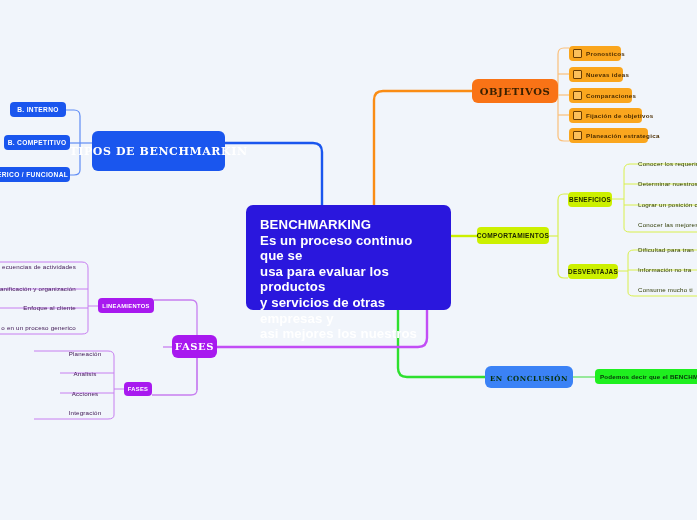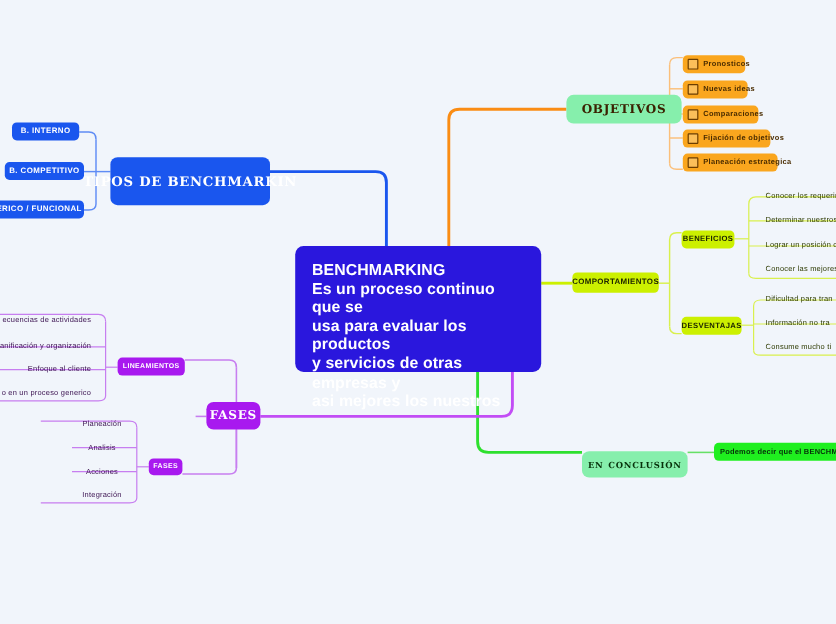--- a/index.html
+++ b/index.html
@@ -42,22 +42,22 @@
   .blue-child{
     background:#1a56ee;color:#ffffff;font-size:6.6px;height:15px;
     border-radius:4px;letter-spacing:.35px;font-weight:bold;padding:0 6px;
   }
   .bc1{left:10px;top:102px;width:56px;}
   .bc2{left:4px;top:135px;width:66px;}
   .bc3{left:-10px;top:167px;width:80px;}
 
   
   .orange-main{
-    left:472px;top:79px;width:96px;height:24px;
-    background:#86efac;color:#3a2100;font-size:10px;
+    left:472px;top:79px;width:86px;height:24px;
+    background:#f97316;color:#3a2100;font-size:10px;
   }
   .orange-child{
     background:#faa61e;height:15px;border-radius:4px;
     font-size:6.2px;color:#4a2c00;font-weight:bold;letter-spacing:.3px;
     justify-content:flex-start;padding-left:4px;gap:4px;
   }
   .chk{width:7px;height:7px;border:1.1px solid #6b3d00;background:#fbbf5a;
        border-radius:1px;flex:0 0 auto;display:block;}
   .oc1{left:569px;top:46px;width:52px;}
   .oc2{left:569px;top:67px;width:54px;}
@@ -85,22 +85,22 @@
   .ll1{left:638px;top:157px;width:70px;}
   .ll2{left:638px;top:177px;width:70px;}
   .ll3{left:638px;top:198px;width:70px;}
   .ll4{left:638px;top:218px;width:70px;}
   .ld1{left:638px;top:243px;width:70px;}
   .ld2{left:638px;top:263px;width:70px;}
   .ld3{left:638px;top:283px;width:70px;}
 
   
   .green-main{
-    left:485px;top:376px;width:88px;height:22px;
-    background:#86efac;color:#06310a;font-size:10px;
+    left:485px;top:366px;width:88px;height:22px;
+    background:#3b82f6;color:#06310a;font-size:10px;
   }
   .green-child{
     left:595px;top:369px;width:108px;height:15px;
     background:#1fef1f;color:#06310a;font-size:6.2px;font-weight:bold;
     border-radius:4px;justify-content:flex-start;padding-left:5px;
     letter-spacing:.2px;overflow:hidden;
   }
 
   
   .purple-main{

